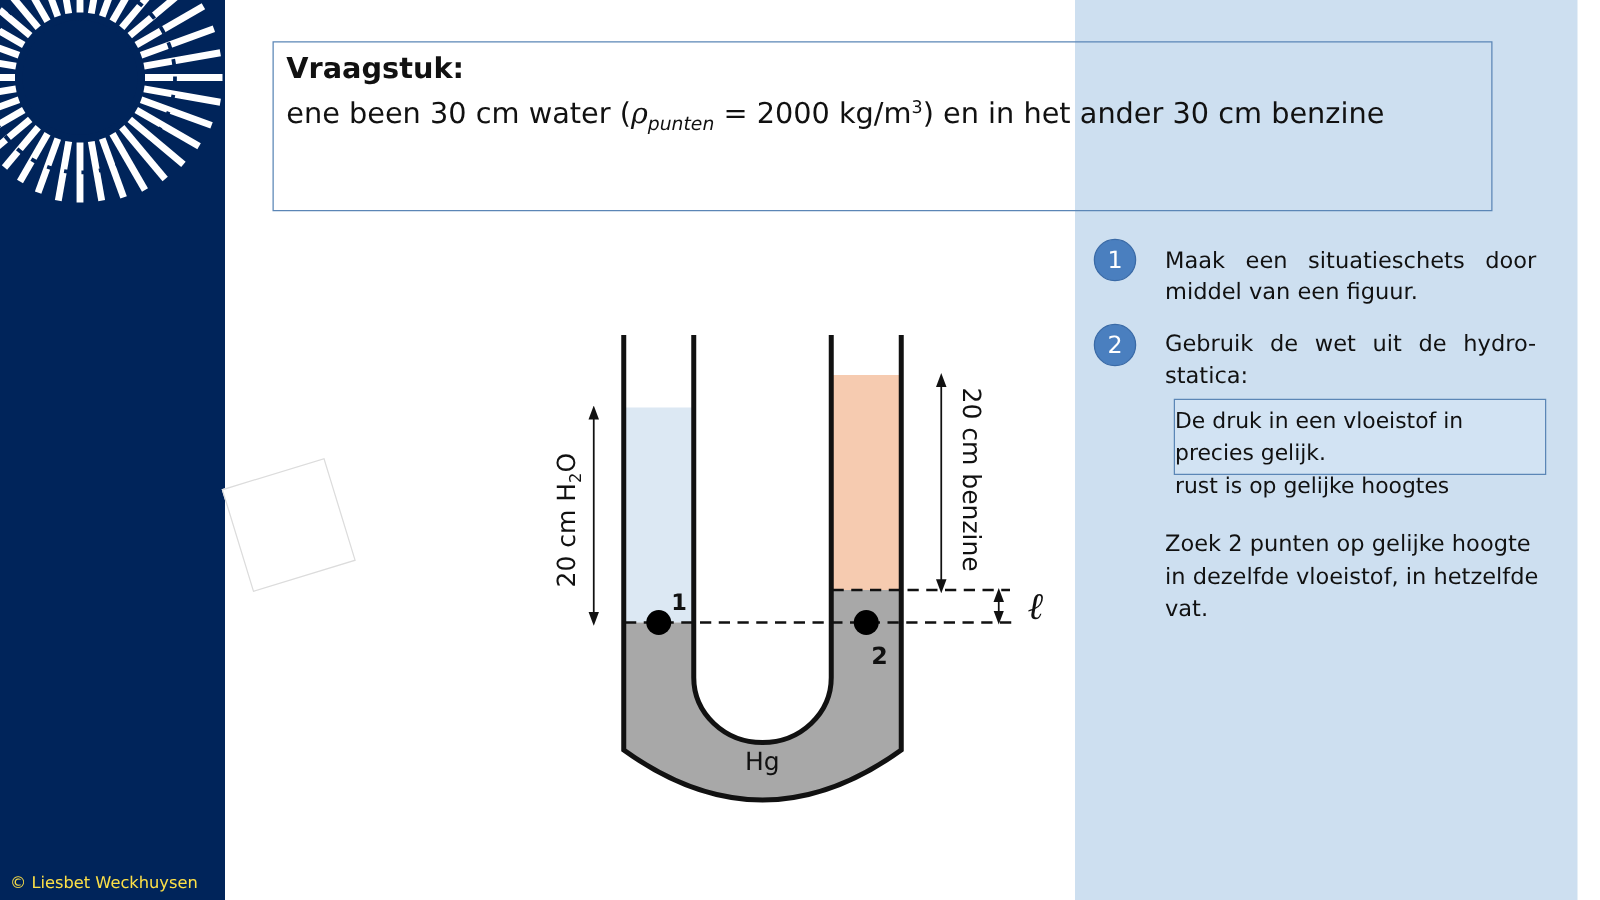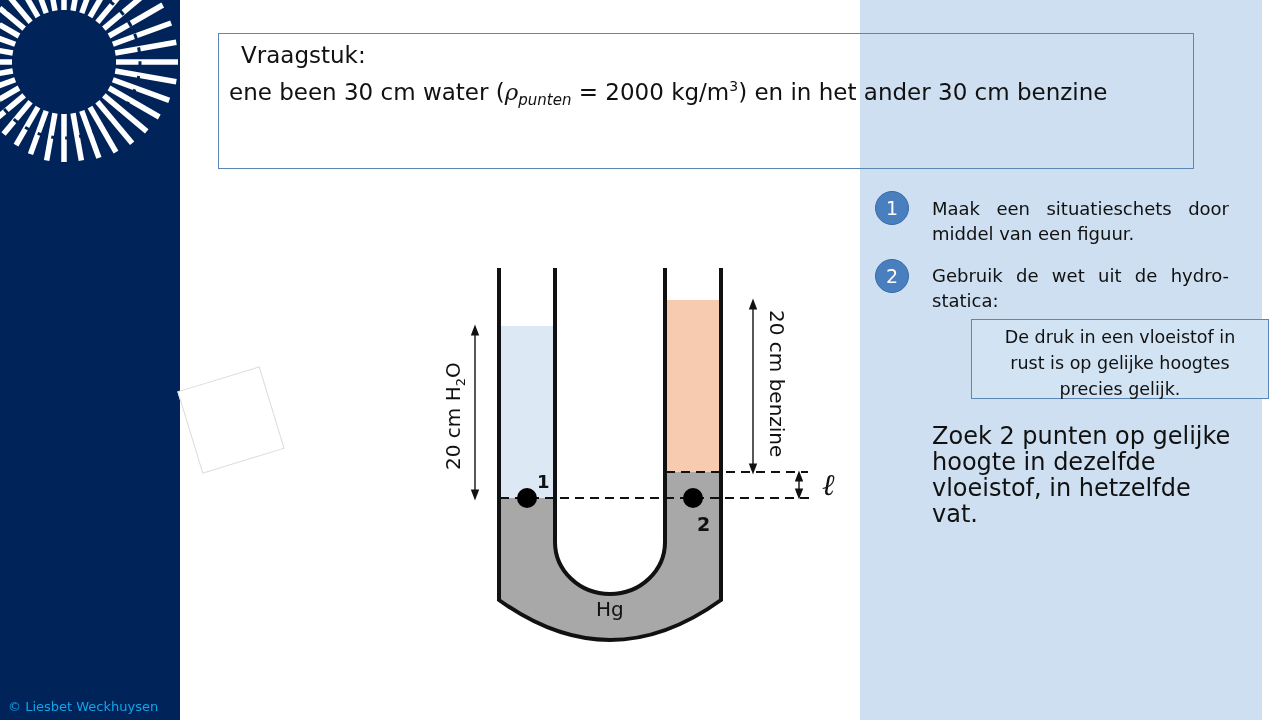--- a/index.html
+++ b/index.html
@@ -1,35 +1,35 @@
 <!DOCTYPE html>
 <html><head>
 <meta charset="utf-8">
 <style>
   html, body { margin:0; padding:0; }
   body { width:1280px; height:720px; position:relative; overflow:hidden; background:#ffffff;
          font-family:"DejaVu Sans", sans-serif; color:#111; }
   .sidebar { position:absolute; left:0; top:0; width:180px; height:720px; background:#00245a; overflow:hidden; }
   .sidebar svg { position:absolute; left:0; top:0; }
-  .copyright { position:absolute; left:8px; bottom:6px; font-size:13px; color:#0ea5e9; }
+  .copyright { position:absolute; left:8px; bottom:6px; font-size:13px; color:#fde047; }
   .blue-panel { position:absolute; left:860px; top:0; width:402px; height:720px; background:#cddff0; }
   .problem-box { position:absolute; left:218px; top:33px; width:976px; height:136px;
                  border:1.5px solid #5b86b6; box-sizing:border-box; padding:6px 10px; }
-  .problem-title { font-weight:normal; font-size:23px; line-height:30px;margin-left:12px; }
+  .problem-title { font-weight:bold; font-size:23px; line-height:30px; }
   .problem-line { font-size:23px; line-height:32px; white-space:nowrap; }
   .problem-line i { font-family:"DejaVu Serif", serif; }
   .problem-line sub { font-size:15px; font-style:italic; }
   .problem-line sup { font-size:14px; }
   .step { position:absolute; left:875px; width:370px; }
   .badge { position:absolute; left:0; width:32px; height:32px; border-radius:50%; background:#4a7fbf;
            border:1.5px solid #3a6aa6; color:#fff; font-size:19px; text-align:center; line-height:32px; }
   .step-text { position:absolute; left:57px; right:16px; font-size:18px; line-height:25px; text-align:justify; }
-  .law-box { position:absolute; left:971px; top:319px; width:298px; height:80px; border:1.5px solid #5b86b6;
-             box-sizing:border-box; background:#d2e3f3; text-align:center; font-size:17.5px; line-height:26px; padding-top:4px; }
-  .hint { position:absolute; left:932px; top:423px; width:310px; font-size:24px; line-height:26px; }
+  .law-box { position:absolute; left:939px; top:319px; width:298px; height:61px; border:1.5px solid #5b86b6;
+             box-sizing:border-box; background:#d2e3f3; text-align:left; font-size:17.5px; line-height:26px; padding-top:4px; }
+  .hint { position:absolute; left:932px; top:423px; width:310px; font-size:18px; line-height:26px; }
   .paper { position:absolute; left:188px; top:377px; width:84px; height:84px; border:1px solid #dcdcdc;
            transform:rotate(-17deg); background:#fff; }
   .diagram { position:absolute; left:420px; top:260px; }
 </style>
 </head>
 <body>
 
 <div class="sidebar">
   <svg width="180" height="180" viewBox="0 0 180 180">
     <g transform="translate(64,62)">
@@ -91,22 +91,22 @@
   <div class="badge">1</div>
   <div class="step-text" style="top:5px;">Maak een situatieschets door middel van een figuur.</div>
 </div>
 <div class="step" style="top:259px;">
   <div class="badge">2</div>
   <div class="step-text" style="top:4px;">Gebruik de wet uit de hydro-statica:</div>
 </div>
 
 <div class="law-box">
   <div>De druk in een vloeistof in</div>
+  <div>precies gelijk.</div>
   <div>rust is op gelijke hoogtes</div>
-  <div>precies gelijk.</div>
 </div>
 
 <div class="hint">Zoek 2 punten op gelijke hoogte in dezelfde vloeistof, in hetzelfde vat.</div>
 
 <svg class="diagram" width="440" height="390" viewBox="0 0 440 390">
   <defs>
     <marker id="arr" markerWidth="8" markerHeight="8" refX="4" refY="4" orient="auto-start-reverse">
       <path d="M0,1 L8,4 L0,7 Z" fill="#111"></path>
     </marker>
   </defs>

